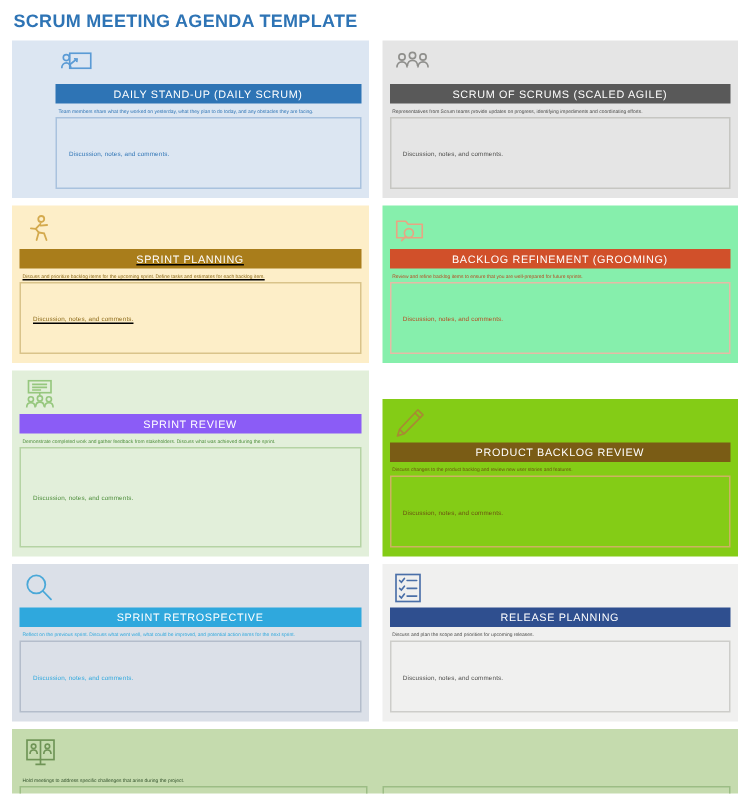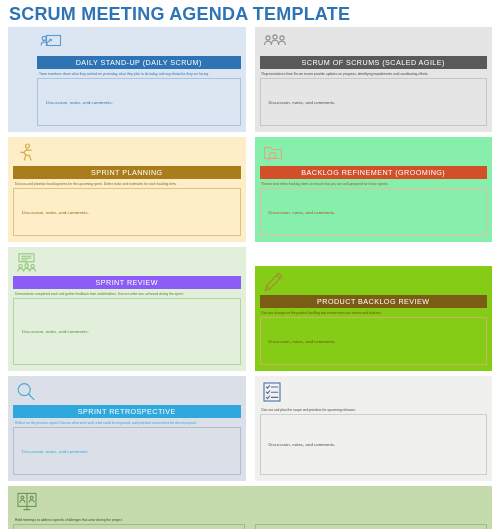--- a/index.html
+++ b/index.html
@@ -6,21 +6,21 @@
   html, body {
     width: 500px;
     height: 529px;
     background: #ffffff;
     font-family: "Liberation Sans", sans-serif;
     overflow: hidden;
   }
   .page { width: 500px; height: 529px; padding: 5px 8px 0 8px; position: relative; }
 
   .page-title {
-    font-size: 18px;
+    font-size: 12px;
     font-weight: bold;
     color: #2e74b5;
     letter-spacing: 0.2px;
     line-height: 16px;
     margin: 1px 0 5px 1px;
     white-space: nowrap;
   }
 
   .grid {
     display: grid;
@@ -82,21 +82,21 @@
   .c-standup   { background: #dce6f2; padding-left: 29px; }
   .c-standup .bar { background: #2e74b5; }
   .c-standup .desc, .c-standup .box span { color: #2e74b5; }
   .c-standup .box { border-color: #a9c2de; }
 
   .c-scrums    { background: #e5e5e5; }
   .c-scrums .bar { background: #595959; }
   .c-scrums .desc, .c-scrums .box span { color: #4a4a48; }
   .c-scrums .box { border-color: #c6c6c2; }
 
-  .c-planning  { background: #fdeec8; }
+  .c-planning  { background: #fdeec8; text-decoration: underline; }
   .c-planning .bar { background: #a97d1b; }
   .c-planning .desc, .c-planning .box span { color: #8a6715; }
   .c-planning .box { border-color: #d9c38a; }
 
   .c-backlogref { background: #86efac; }
   .c-backlogref .bar { background: #d1502a; }
   .c-backlogref .desc, .c-backlogref .box span { color: #b8481f; }
   .c-backlogref .box { border-color: #e6bba6; }
 
   .c-review    { background: #e2efda; }
@@ -269,20 +269,21 @@
         <svg width="18" height="20" viewBox="0 0 18 20" fill="none" stroke="#4a6fa8" stroke-width="1.1" stroke-linecap="round">
           <rect x="1" y="1" width="16" height="18"></rect>
           <path d="M3.4 5 L4.6 6.2 L6.6 3.6"></path>
           <path d="M8.4 5 h6.4"></path>
           <path d="M3.4 10.2 L4.6 11.4 L6.6 8.8"></path>
           <path d="M8.4 10.2 h6.4"></path>
           <path d="M3.4 15.4 L4.6 16.6 L6.6 14"></path>
           <path d="M8.4 15.4 h6.4"></path>
         </svg>
       </div>
+      <div class="bar">RELEASE PLANNING</div>
       <div class="desc">Discuss and plan the scope and priorities for upcoming releases.</div>
       <div class="boxes">
         <div class="box">
           <span>Discussion, notes, and comments.</span>
         </div>
       </div>
     </div>
 
     <div class="card c-adhoc full">
       <div class="icon-wrap">

